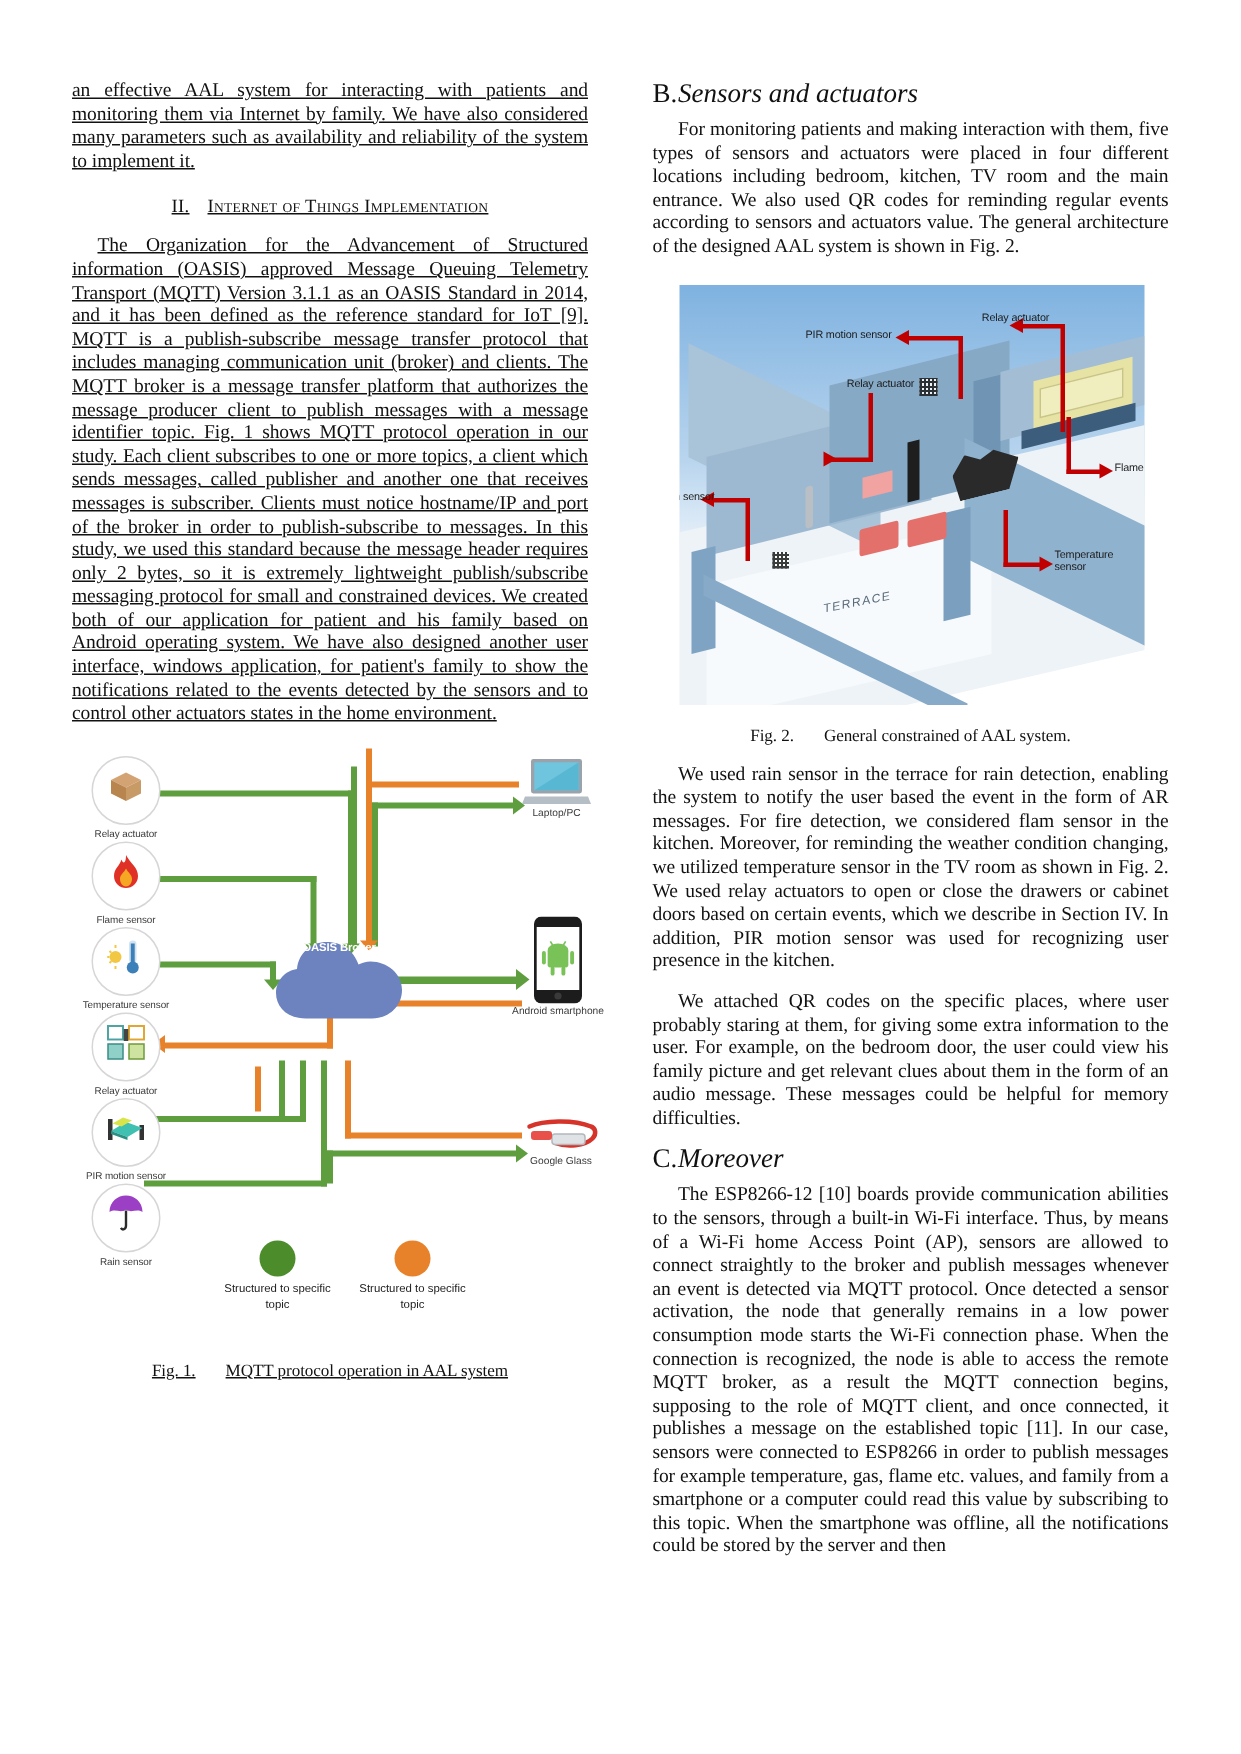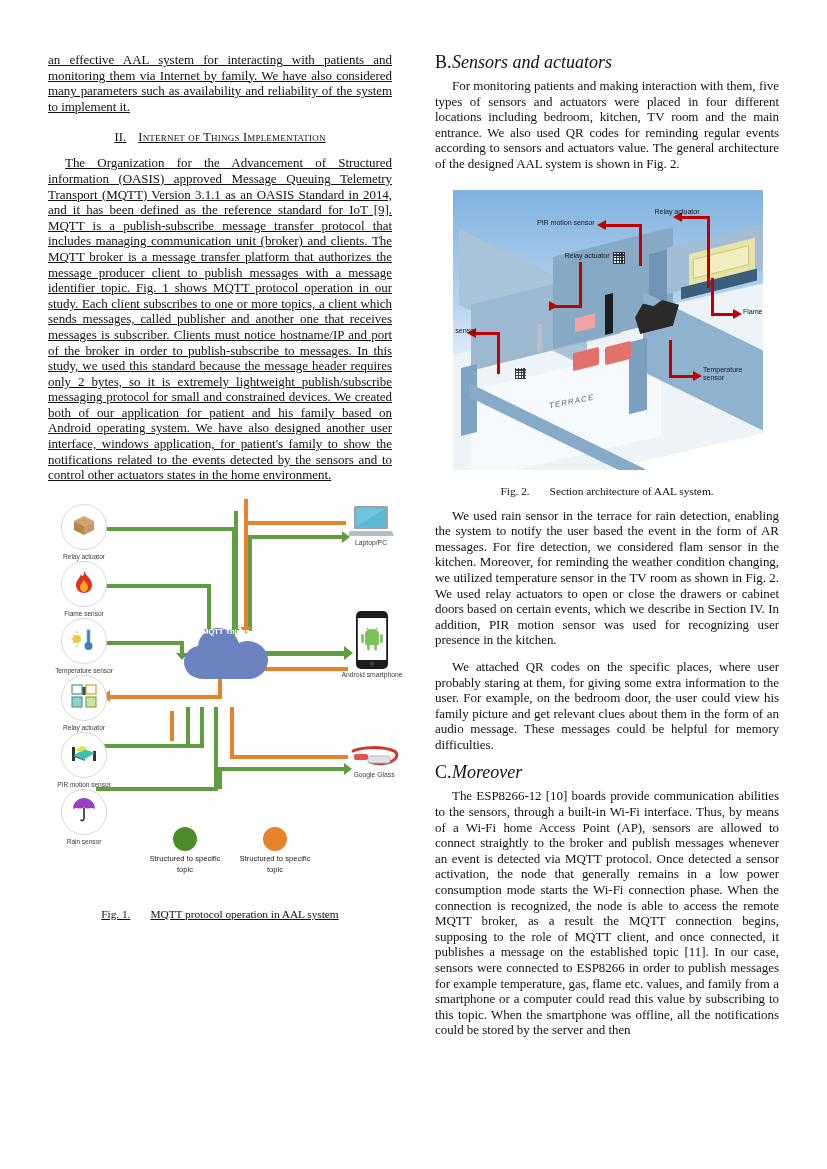--- a/index.html
+++ b/index.html
@@ -257,21 +257,21 @@
       <div class="o" style="left:170px; top:172px; width:4px;  height:28px;"></div>
       <div class="oh" style="left:54px;  top:191px; border-width:6px 8px 6px 0; border-color:transparent #e8822a transparent transparent;"></div>
 
       <div class="o" style="left:122px; top:212px; width:4px;  height:30px;"></div>
 
       <div class="cloud" style="left:136px; top:128px;">
         <svg width="84" height="54" viewBox="0 0 84 54" xmlns="http://www.w3.org/2000/svg">
           <path d="M20 52 C7 52 0 44 0 35 C0 27 6 20 14 19 C15 8 24 1 34 1 C44 1 52 7 55 16 C57 15 60 14 63 14 C74 14 84 22 84 33 C84 44 75 52 64 52 Z" fill="#6d83c0"></path>
         </svg>
       </div>
-      <div class="cloud-text" style="left:136px; top:128px;">MQTT Things</div>
+      <div class="cloud-text" style="left:136px; top:128px;">OASIS Broker</div>
 
       <div class="node-circle" style="left:13px; top:5px;">
         <span>
           <svg width="24" height="22" viewBox="0 0 24 22">
               <polygon points="2,7 12,2 22,7 12,12" fill="#d4a373"></polygon>
               <polygon points="2,7 12,12 12,21 2,16" fill="#b8854f"></polygon>
               <polygon points="22,7 12,12 12,21 22,16" fill="#c89a65"></polygon>
             </svg>
         </span>
       </div>
@@ -488,21 +488,21 @@
         <div class="arrow2" style="left:216px; top:150px; width:3px; height:38px;"></div>
         <div class="arrow2" style="left:216px; top:185px; width:26px; height:3px;"></div>
         <div class="ahead" style="left:240px; top:181px; border-width:5px 0 5px 9px; border-color:transparent transparent transparent #c00000;"></div>
         <div class="lbl2" style="left:250px; top:176px; text-align:left; width:52px; white-space:normal;">Temperature sensor</div>
 
         <div class="lbl2" style="left:96px; top:208px; font-size:8px; letter-spacing:1px; color:#5a6b7a; transform: skewY(-11deg);">TERRACE</div>
       </div>
     </div>
 
     <div class="fig-caption">
-      <span class="fig-num">Fig. 2.</span><span>Section architecture of AAL system.</span>
+      <span class="fig-num">Fig. 2.</span><span>General constrained of AAL system.</span>
     </div>
 
     <p class="body">We used rain sensor in the terrace for rain detection, enabling the system to notify the user based the event in the form of AR messages. For fire detection, we considered flam sensor in the kitchen. Moreover, for reminding the weather condition changing, we utilized temperature sensor in the TV room as shown in Fig. 2. We used relay actuators to open or close the drawers or cabinet doors based on certain events, which we describe in Section IV. In addition, PIR motion sensor was used for recognizing user presence in the kitchen.</p>
 
     <p class="body gap">We attached QR codes on the specific places, where user probably staring at them, for giving some extra information to the user. For example, on the bedroom door, the user could view his family picture and get relevant clues about them in the form of an audio message. These messages could be helpful for memory difficulties.</p>
 
     <h3 class="sub-head">
       <span class="letter">C.</span><span>Moreover</span>
     </h3>
 

